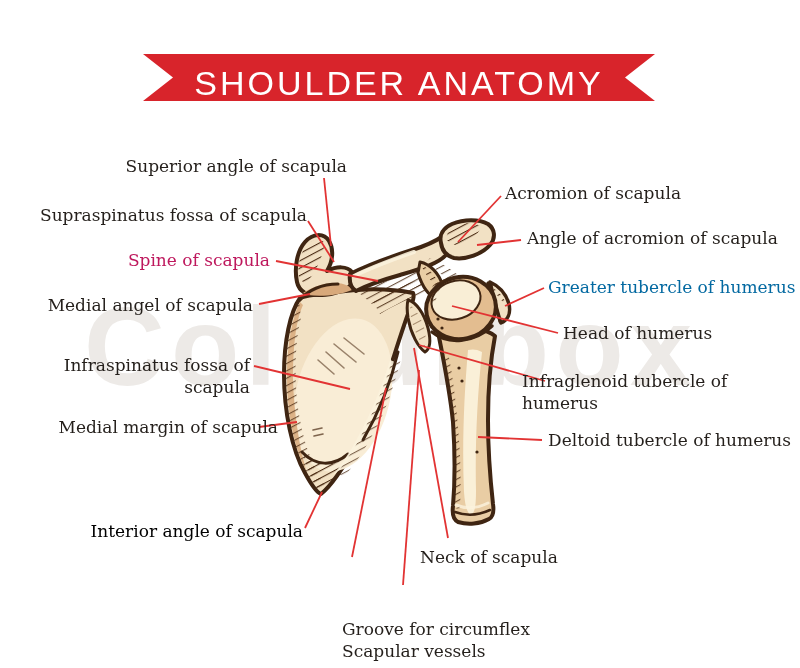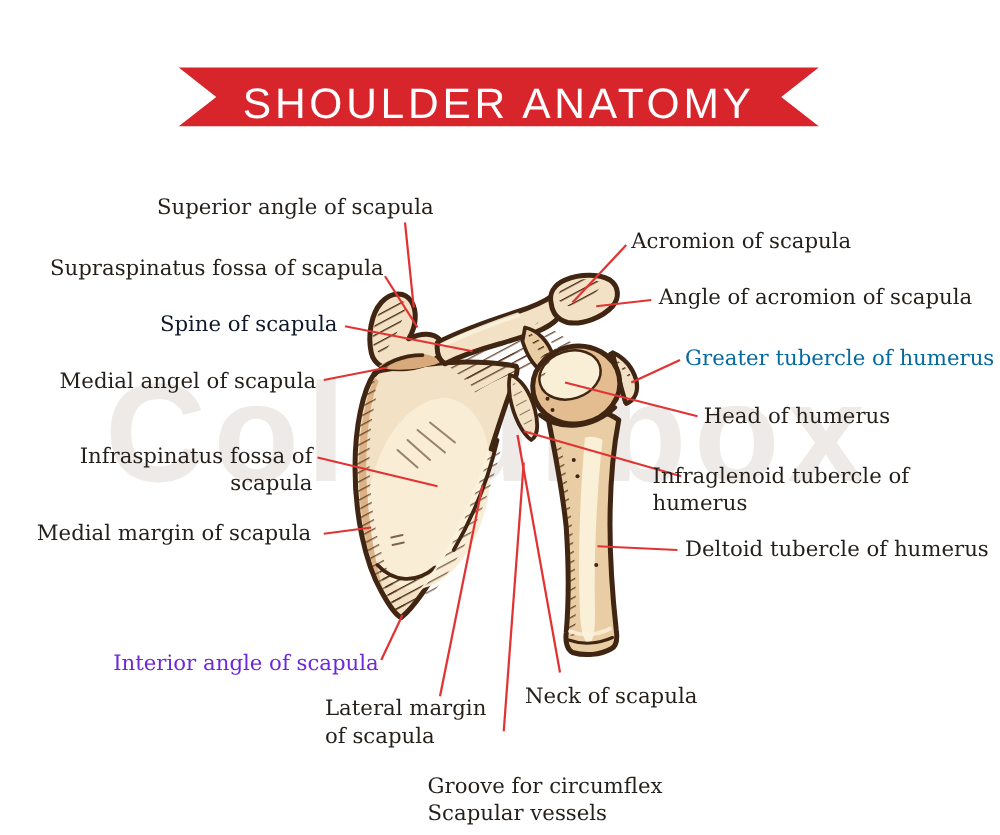--- a/index.html
+++ b/index.html
@@ -158,27 +158,25 @@
       <line x1="521" y1="240" x2="477" y2="245" stroke="#e23333" stroke-width="1.8"></line>
       <line x1="544" y1="288" x2="505" y2="306" stroke="#e23333" stroke-width="1.8"></line>
       <line x1="558" y1="333" x2="452" y2="306" stroke="#e23333" stroke-width="1.8"></line>
       <line x1="545" y1="381" x2="419" y2="345" stroke="#e23333" stroke-width="1.8"></line>
       <line x1="542" y1="440" x2="478" y2="437" stroke="#e23333" stroke-width="1.8"></line>
     </svg>
 
   <div id="labels">
       <div class="anatomy-label" style="top: 155px; color: rgb(36, 31, 27); right: 453px; text-align: right;">Superior angle of scapula</div>
       <div class="anatomy-label" style="top: 204px; color: rgb(36, 31, 27); right: 493px; text-align: right;">Supraspinatus fossa of scapula</div>
-      <div class="anatomy-label" style="top: 249px; color: #0f172a; right: 530px; text-align: right;">Spine of scapula</div>
+      <div class="anatomy-label" style="top: 249px; color: #be185d; right: 530px; text-align: right;">Spine of scapula</div>
       <div class="anatomy-label" style="top: 294px; color: rgb(36, 31, 27); right: 547px; text-align: right;">Medial angel of scapula</div>
       <div class="anatomy-label" style="top: 354px; color: rgb(36, 31, 27); right: 550px; text-align: right;">Infraspinatus fossa of scapula</div>
-      <div class="anatomy-label" style="top: 416px; color: rgb(36, 31, 27); right: 551px; text-align: center;">Medial margin of scapula</div>
-      <div class="anatomy-label" style="top: 520px; color: #6d28d9; right: 497px; text-align: right;">Interior angle of scapula</div>
-      <div class="anatomy-label" style="top: 556px; color: rgb(36, 31, 27); left: 260px;">Lateral margin
-of scapula</div>
+      <div class="anatomy-label" style="top: 416px; color: rgb(36, 31, 27); right: 522px; text-align: center;">Medial margin of scapula</div>
+      <div class="anatomy-label" style="top: 520px; color: #000000; right: 497px; text-align: right;">Interior angle of scapula</div>
       <div class="anatomy-label" style="top: 586px; color: rgb(36, 31, 27); left: 342px; margin-top: 32px;">Groove for circumflex
 Scapular vessels</div>
       <div class="anatomy-label" style="top: 546px; color: rgb(36, 31, 27); left: 420px;">Neck of scapula</div>
       <div class="anatomy-label" style="top: 182px; color: rgb(36, 31, 27); left: 505px;">Acromion of scapula</div>
       <div class="anatomy-label" style="top: 227px; color: rgb(36, 31, 27); left: 527px;">Angle of acromion of scapula</div>
       <div class="anatomy-label" style="top: 276px; color: #0369a1; left: 548px;">Greater tubercle of humerus</div>
       <div class="anatomy-label" style="top: 322px; color: rgb(36, 31, 27); left: 563px;">Head of humerus</div>
       <div class="anatomy-label" style="top: 370px; color: rgb(36, 31, 27); left: 522px;">Infraglenoid tubercle of humerus</div>
       <div class="anatomy-label" style="top: 429px; color: rgb(36, 31, 27); left: 548px;">Deltoid tubercle of humerus</div>
     </div>

